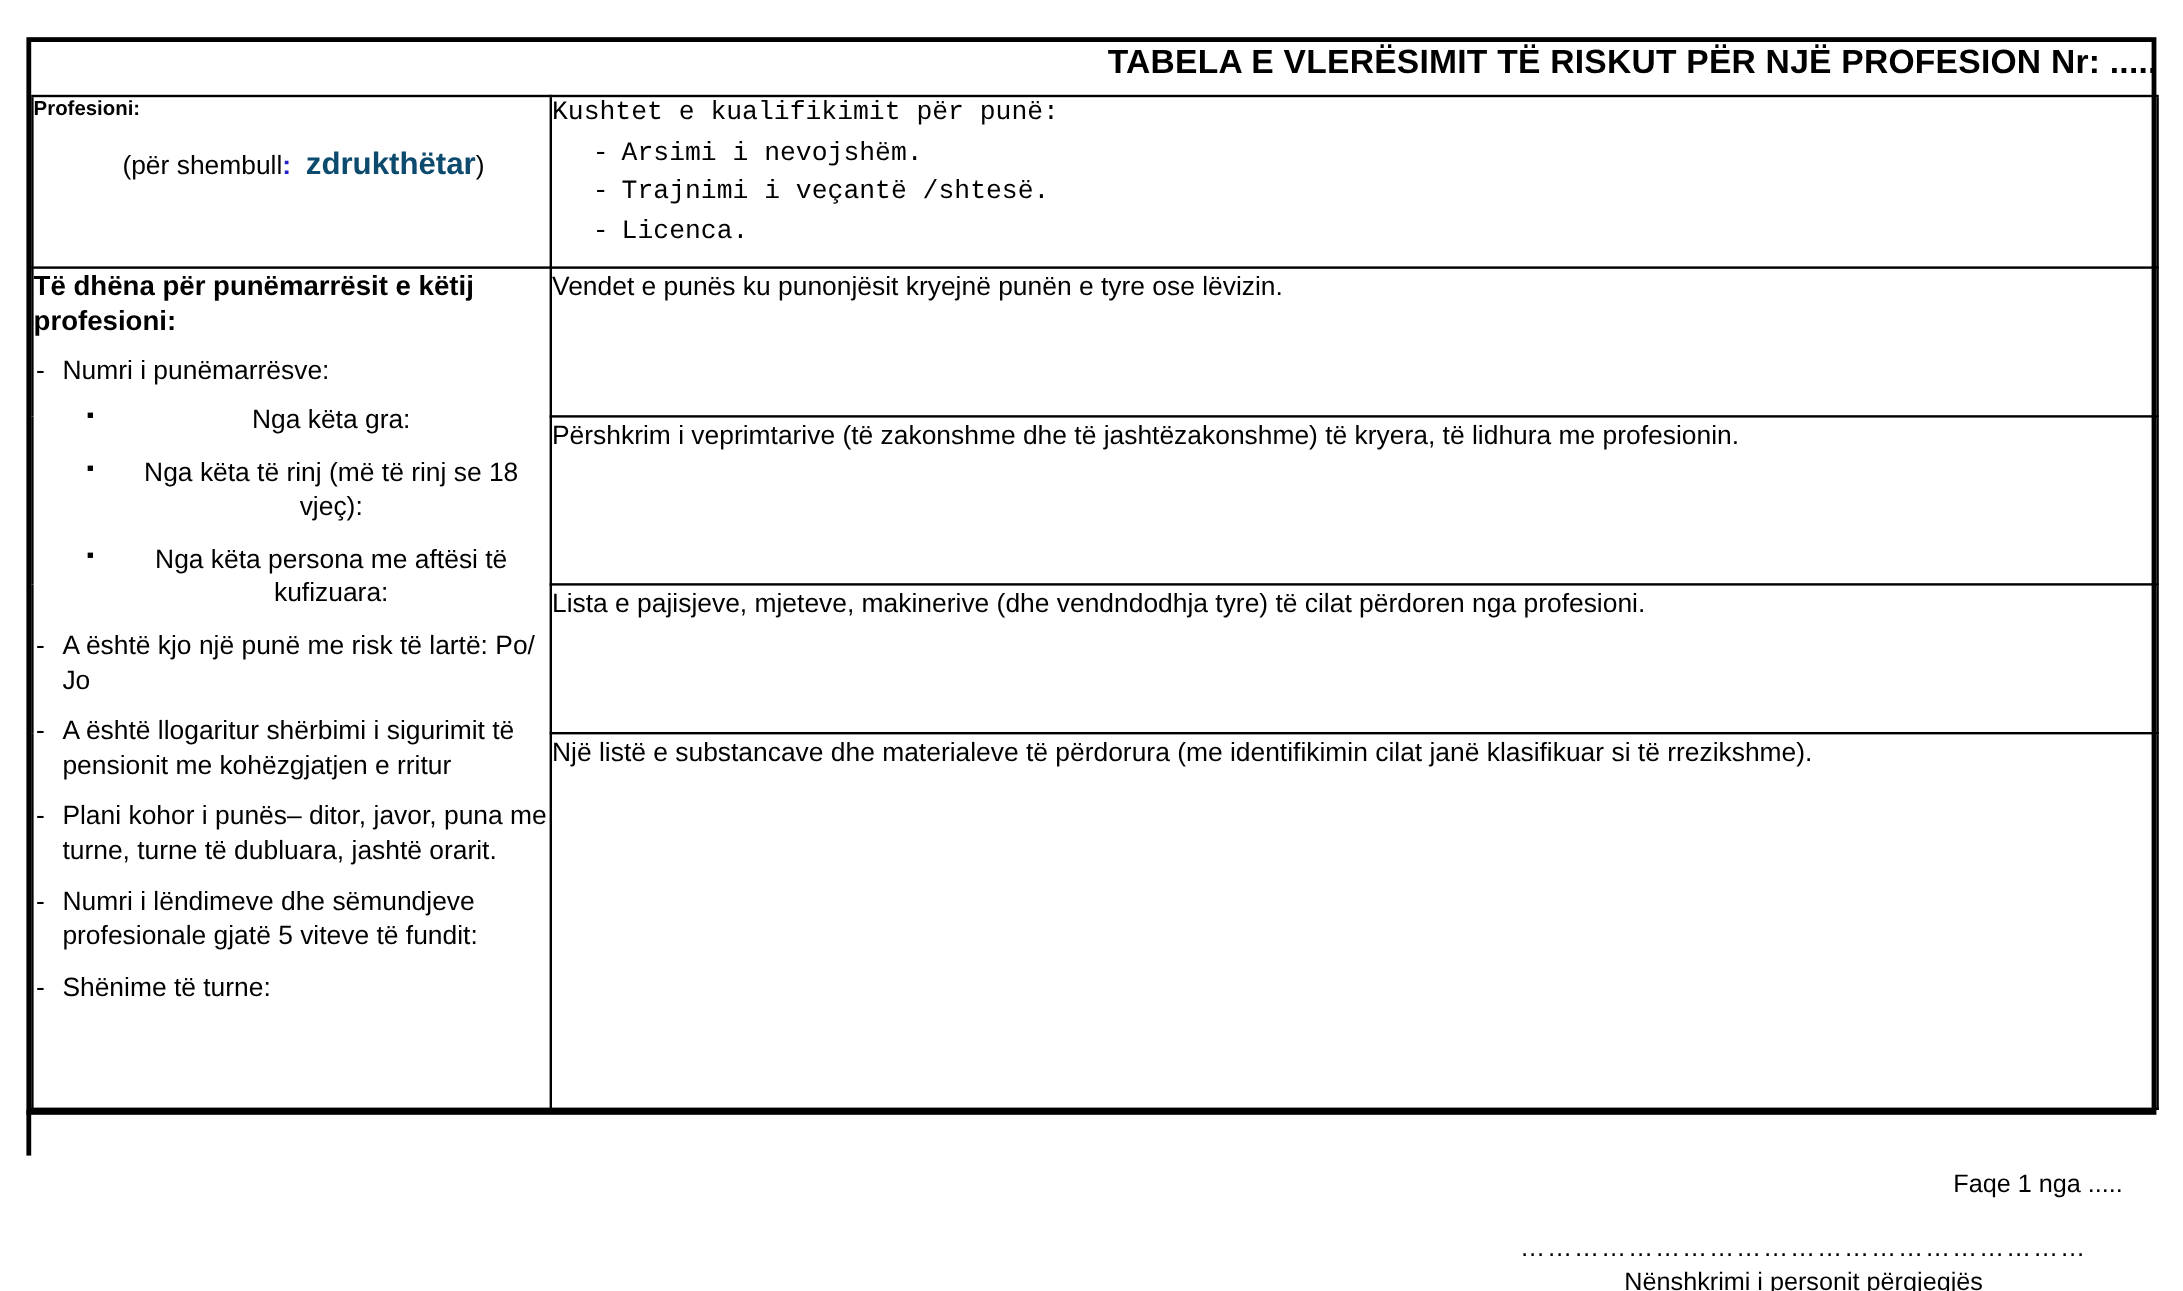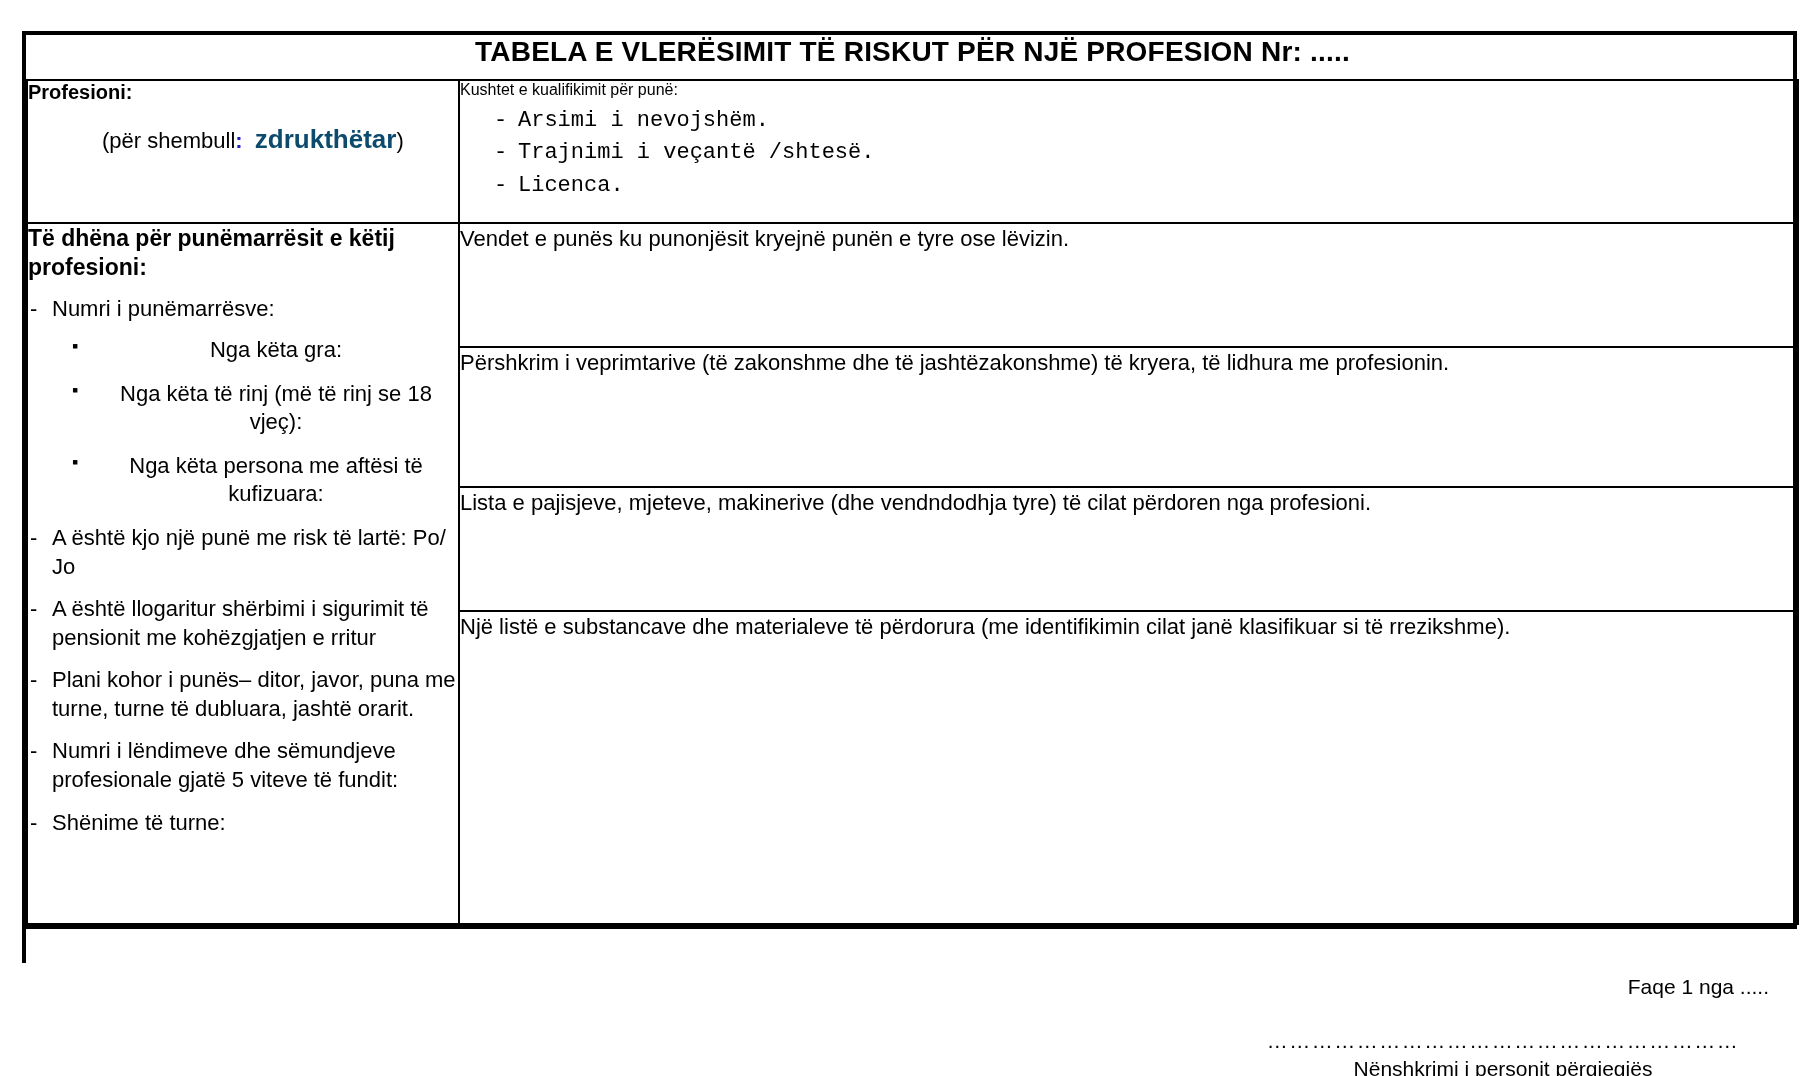--- a/index.html
+++ b/index.html
@@ -43,21 +43,21 @@
     table-layout: fixed;
   }
   .form-table td {
     border: 2px solid #000000;
     vertical-align: top;
     padding: 0;
   }
 
   
   .title-cell {
-    text-align: center;
+    text-align: right;
     padding: 12px 10px 14px 10px;
     border-top: none !important;
     border-left: none !important;
     border-right: none !important;
   }
   .title-text {
     font-size: 28px;
     font-weight: bold;
     letter-spacing: 0.2px;
     line-height: 1.2;
@@ -66,41 +66,42 @@
   
   .cell-pad {
     padding: 12px 14px 10px 14px;
   }
   .cell-pad-left {
     padding: 12px 10px 10px 12px;
   }
 
   
   .profesioni-label {
-    font-size: 20px;
+    font-size: 17px;
     font-weight: bold;
     margin: 0 0 8px 0;
   }
   .profesioni-example {
     font-size: 22px;
     margin: 20px 0 0 74px;
     white-space: nowrap;
   }
   .example-word {
     color: #0c4a6e;
     font-weight: bold;
     font-size: 26px;
   }
   .paren { color: #000000; }
   .colon-blue { color: #2222cc; font-weight: bold; }
 
   
   .kushtet-title {
-    font-size: 16px;
+    font-size: 22px;
     margin: 0 0 6px 0;
+    font-family: Liberation Mono, monospace;
   }
   ul.dash-list {
     list-style: none;
     margin: 4px 0 0 0;
     padding: 0 0 0 34px;
   }
   ul.dash-list li {
     font-size: 22px;
     line-height: 1.48;
     position: relative;

